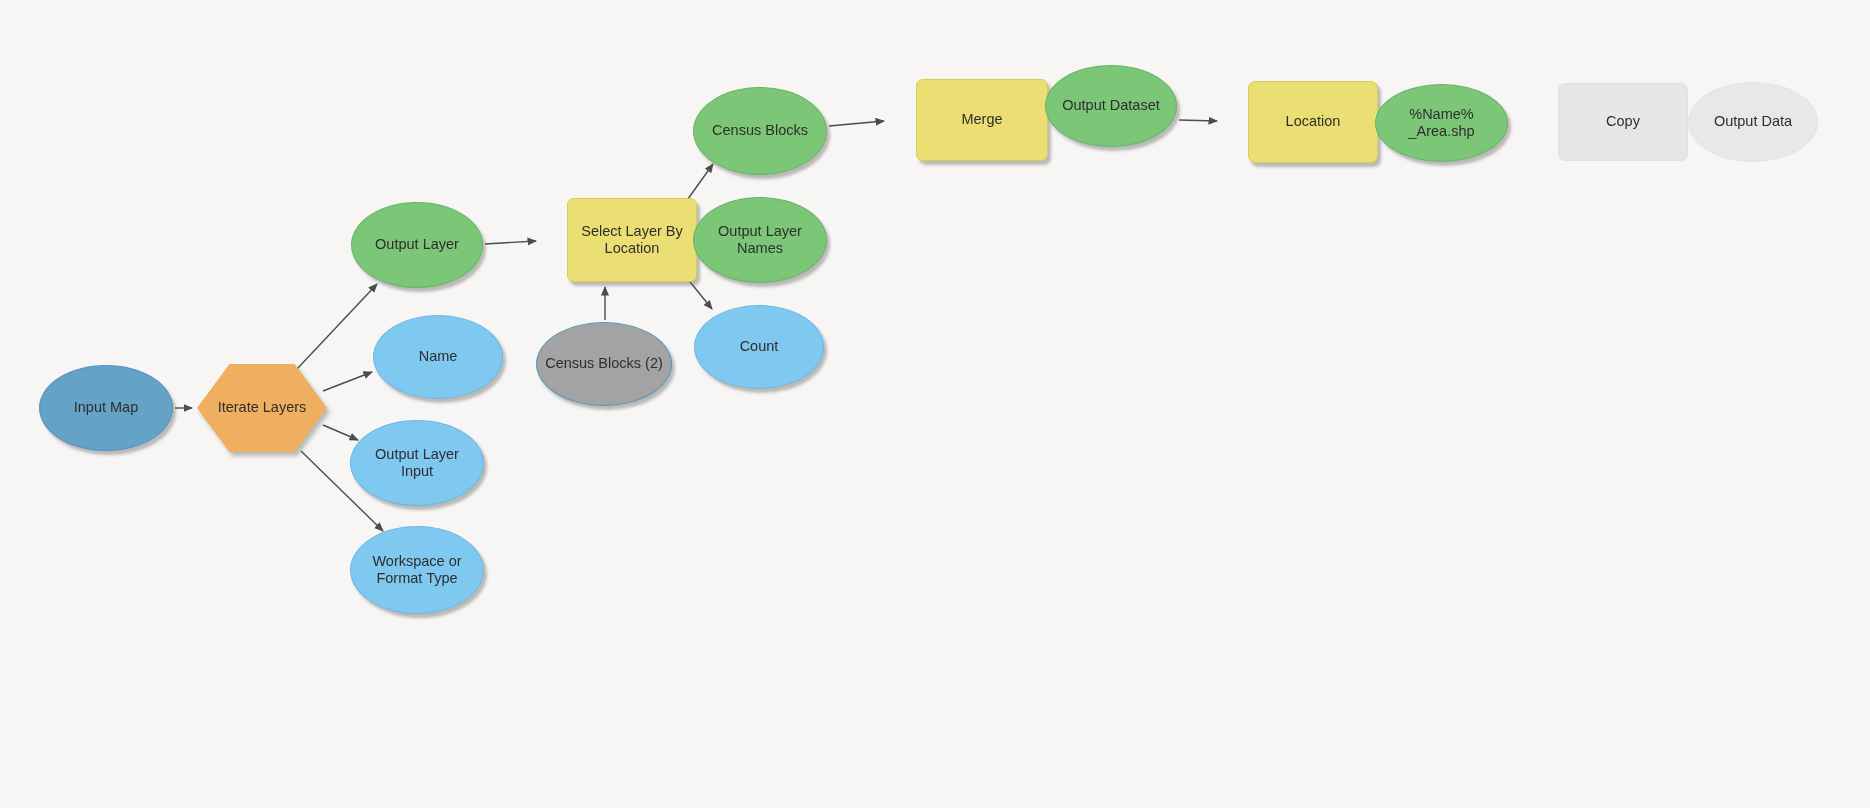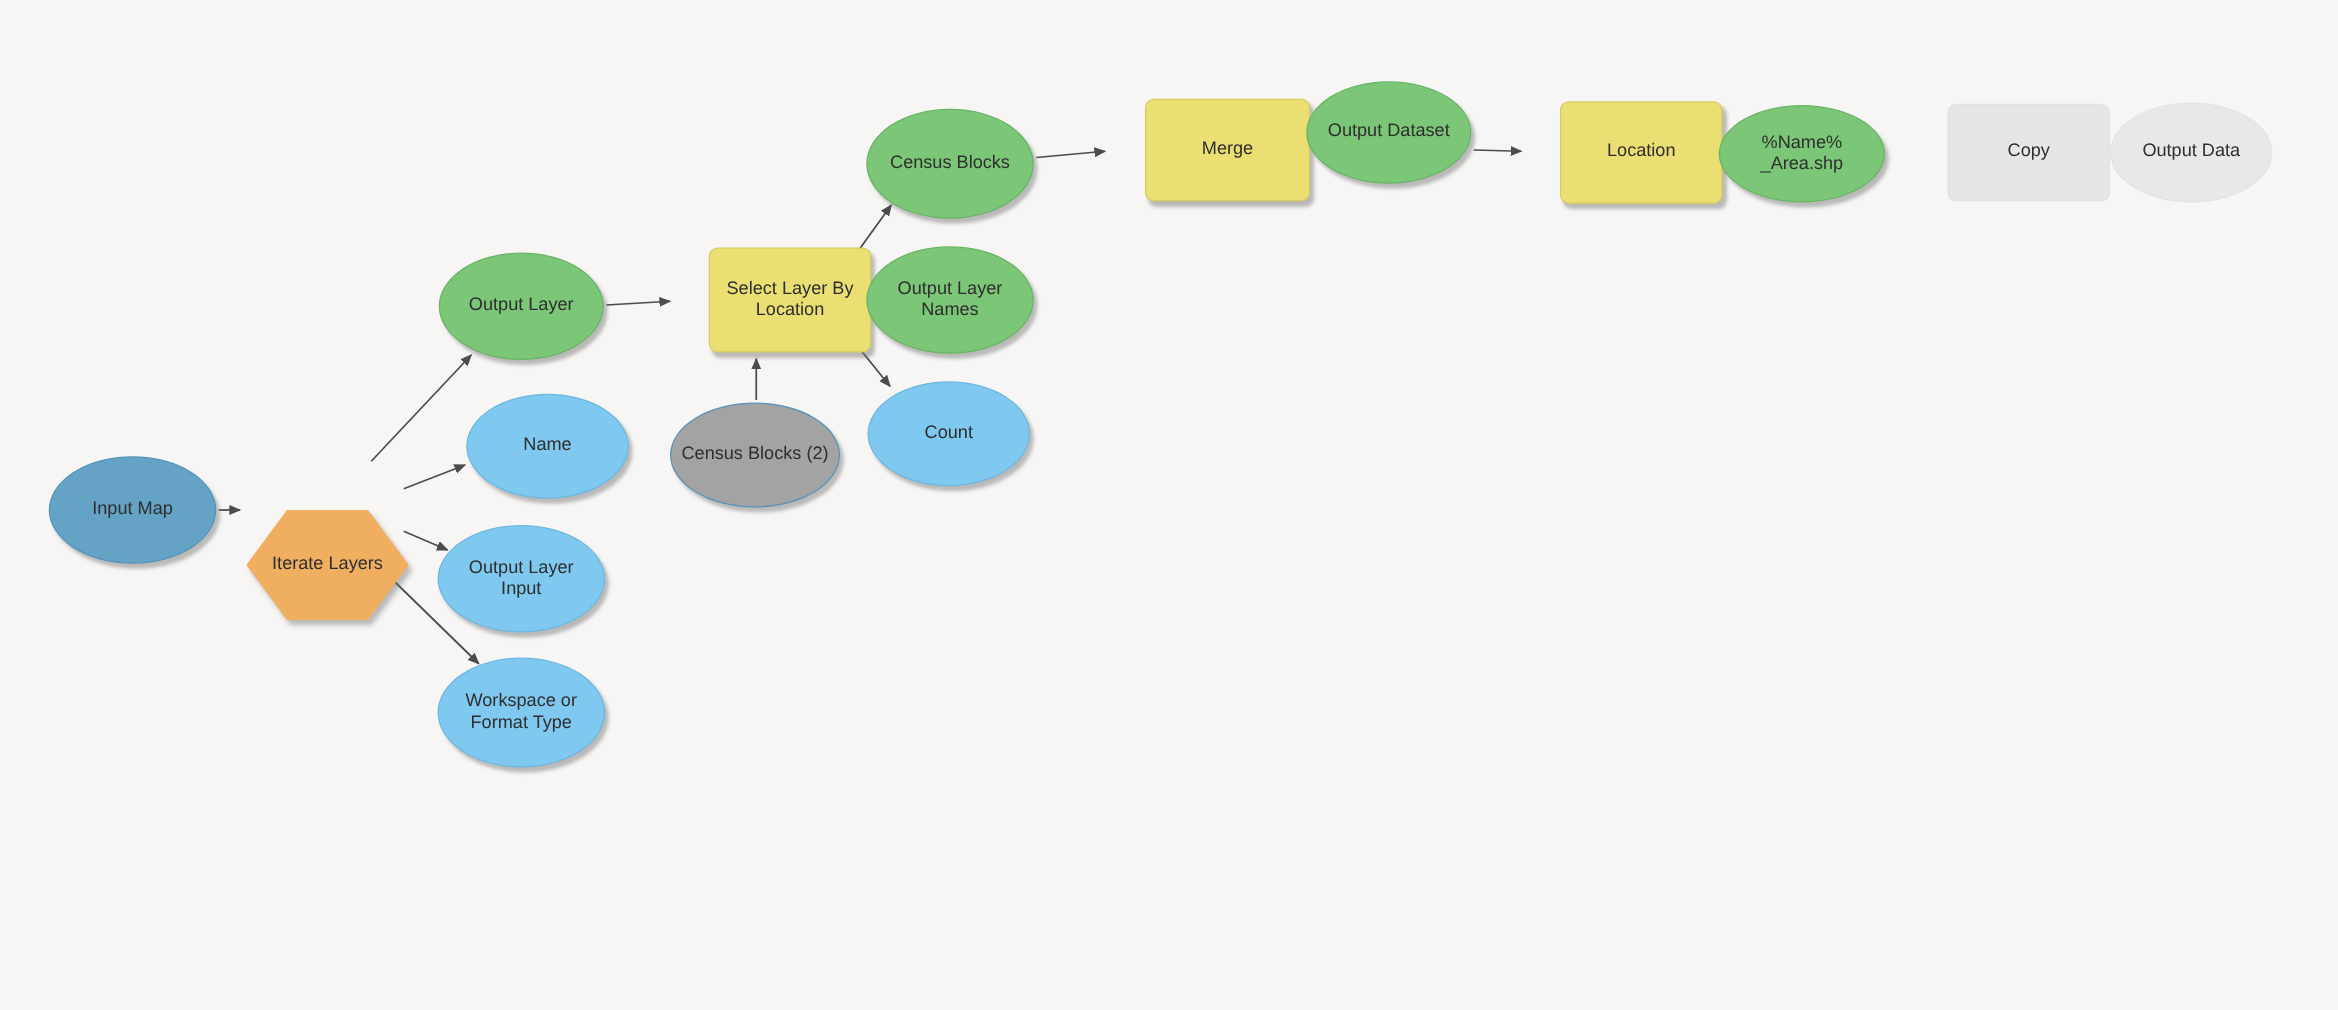--- a/index.html
+++ b/index.html
@@ -79,21 +79,21 @@
         <line x1="1024" y1="120" x2="1040" y2="120" stroke="#4c4c4c" stroke-width="1.4" marker-end="url(#arrowhead)"></line>
         <line x1="1179" y1="120" x2="1217" y2="121" stroke="#4c4c4c" stroke-width="1.4" marker-end="url(#arrowhead)"></line>
         <line x1="1354" y1="122" x2="1370" y2="122" stroke="#4c4c4c" stroke-width="1.4" marker-end="url(#arrowhead)"></line>
         <line x1="1664" y1="122" x2="1683" y2="122" stroke="#4c4c4c" stroke-width="1.4" marker-end="url(#arrowhead)"></line>
       </g>
   </svg>
   <div id="nodes">
       <div class="node ellipse shadow" style="left: 39px; top: 365px; width: 134px; height: 86px; background: rgb(100, 162, 198); border: 1px solid rgb(84, 148, 186);">
         <span class="label">Input Map</span>
       </div>
-      <div class="node hexagon shadow" style="left: 197px; top: 364px; width: 130px; height: 88px; margin-top: 44px;">
+      <div class="node hexagon shadow" style="left: 197px; top: 364px; width: 130px; height: 88px;">
         <div class="hex-fill" style="background: rgb(240, 175, 96);">
           <span class="label">Iterate Layers</span>
         </div>
       </div>
       <div class="node ellipse shadow" style="left: 351px; top: 202px; width: 132px; height: 86px; background: rgb(123, 198, 119); border: 1px solid rgb(104, 180, 101);">
         <span class="label">Output Layer</span>
       </div>
       <div class="node ellipse shadow" style="left: 373px; top: 315px; width: 130px; height: 84px; background: rgb(127, 200, 239); border: 1px solid rgb(108, 184, 226);">
         <span class="label">Name</span>
       </div>

